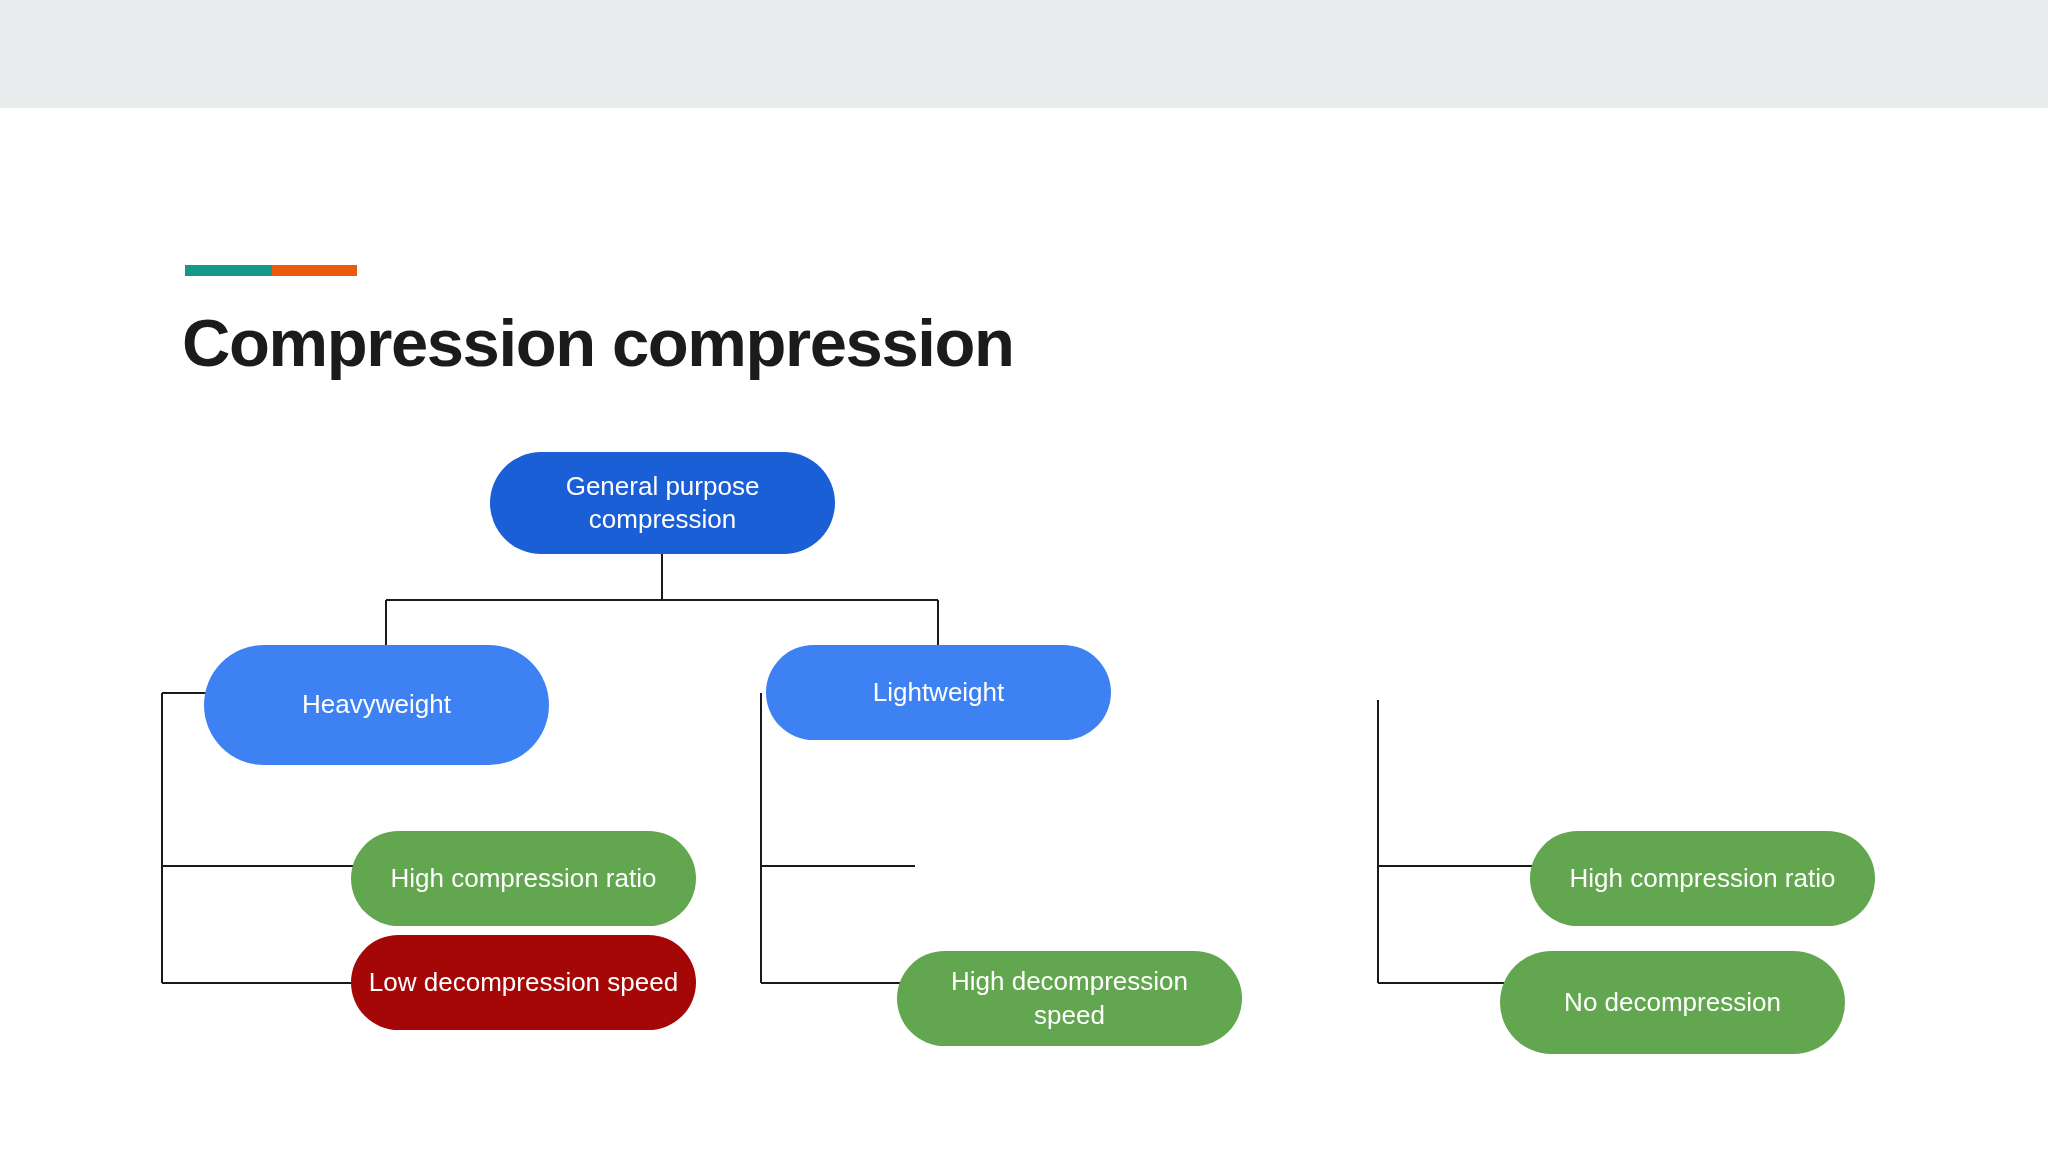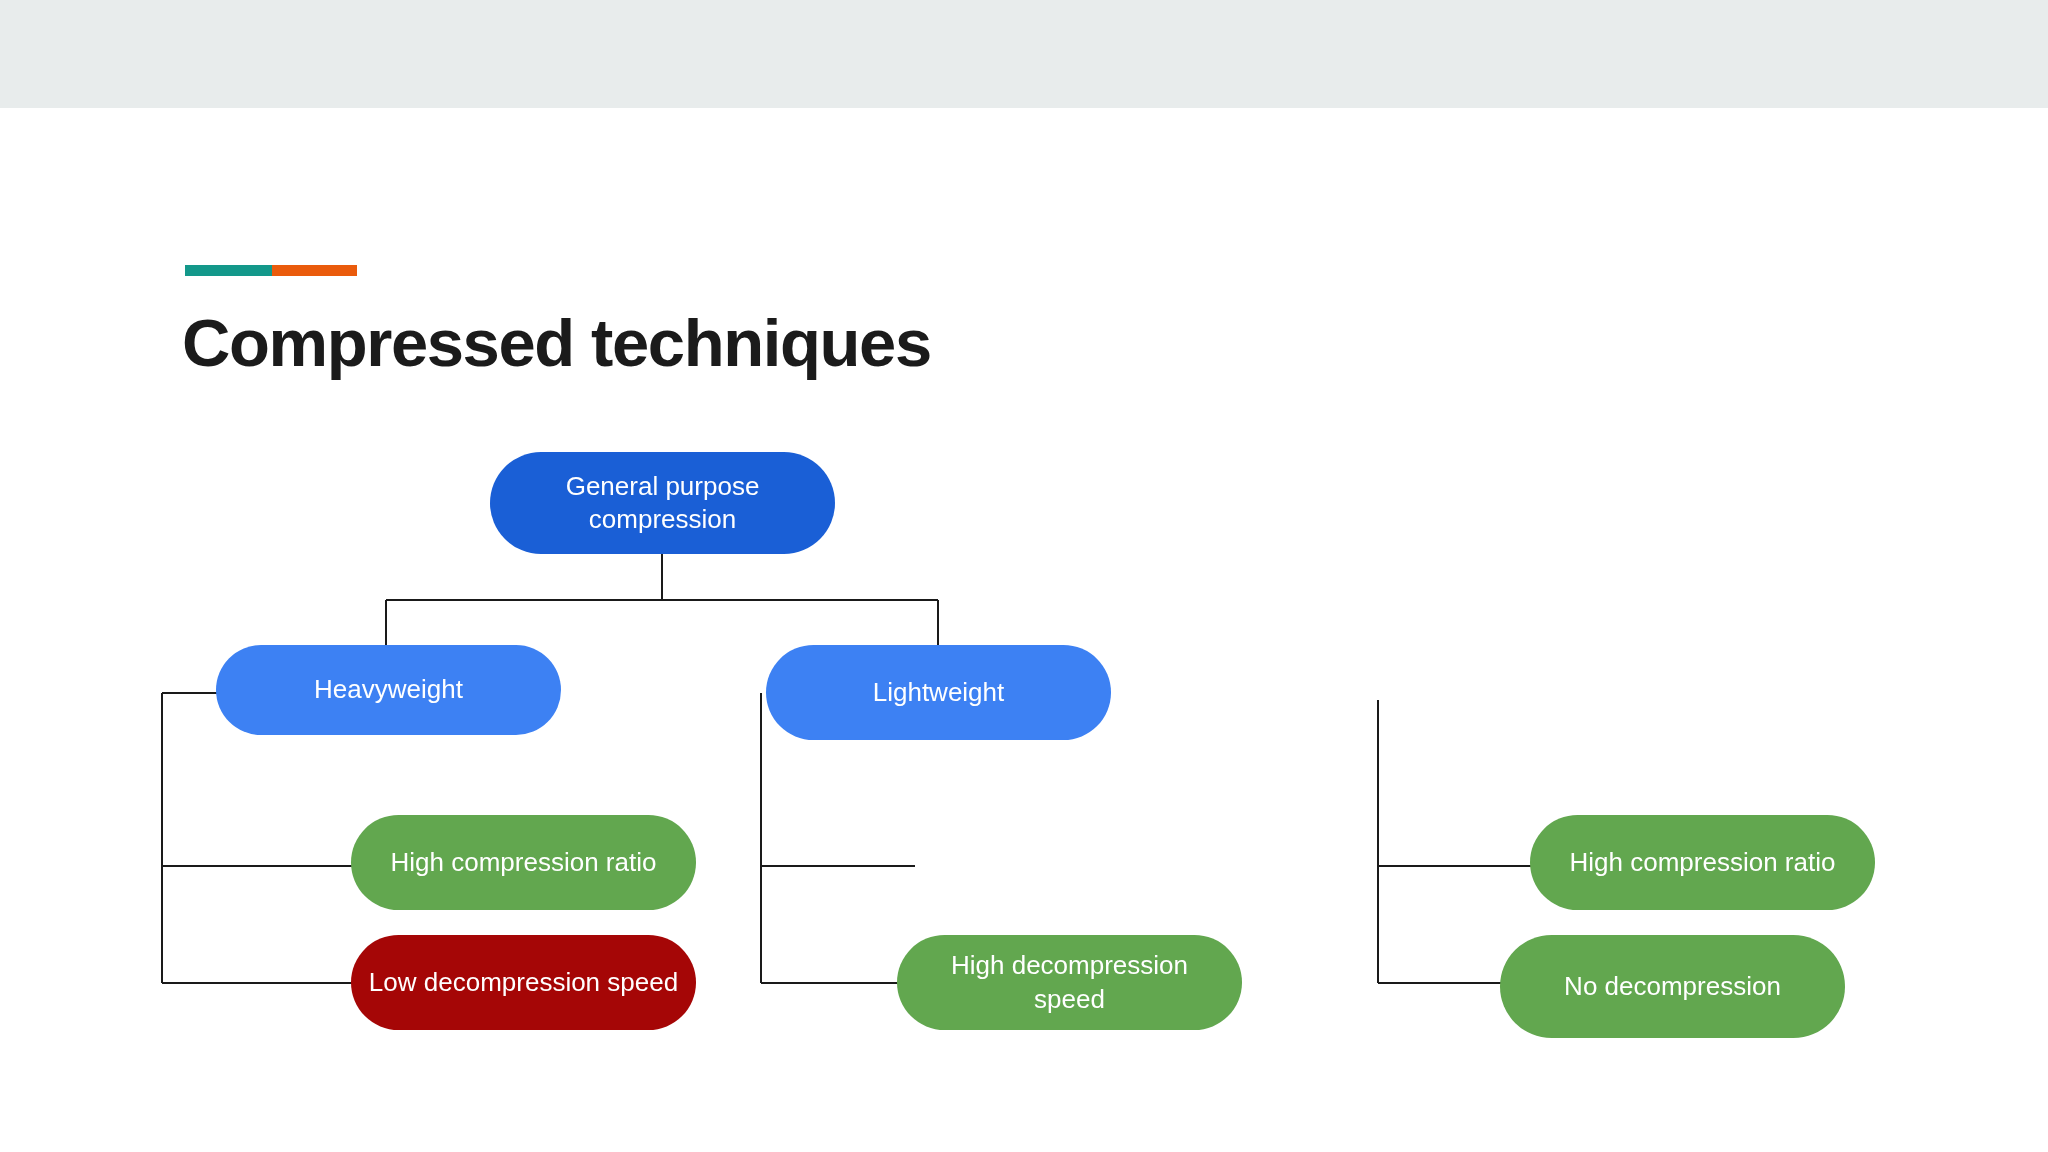--- a/index.html
+++ b/index.html
@@ -80,38 +80,38 @@
     text-align: center;
     color: #ffffff;
     font-size: 26px;
     line-height: 1.27;
     padding: 0 16px;
     border-radius: 999px;
   }
   .node.root      { background: #1a5fd6; }
   .node.branch    { background: #3d81f3; }
   .node.gold      { background: #c9980e; }
-  .node.green     { background: #62a74f; }
+  .node.green     { background: #62a74f; margin-top: 16px; }
   .node.red       { background: #a50606; }
 
   .node-label { display: block; }
 </style>
 </head>
 <body>
 
 <div id="slide">
 
   <div id="header-band"></div>
 
   <div id="accent-bar">
     <div class="seg-teal" style="background:#13988a"></div>
     <div class="seg-orange" style="background:#ea5b0c"></div>
   </div>
 
-  <div id="page-title">Compressed techniques</div>
+  <div id="page-title">Compression compression</div>
 
   <div id="diagram">
 
     <svg id="connectors" viewBox="0 0 2048 1152" width="2048" height="1152" shape-rendering="crispEdges">
       <g stroke="#1a1a1a" stroke-width="2.4" fill="none">
 
         <path d="M 662 554 L 662 600"></path>
 
         <path d="M 386 600 L 938 600"></path>
 
@@ -130,21 +130,21 @@
         <path d="M 1378 700 L 1378 983"></path>
         <path d="M 1378 866 L 1545 866"></path>
         <path d="M 1378 983 L 1545 983"></path>
       </g>
     </svg>
 
     <div class="node root" style="left:490px; top:452px; width:345px; height:102px;">
       <span class="node-label">General purpose compression</span>
     </div>
 
-    <div class="node branch" style="left:216px; top:645px; width:345px; height:90px;">
+    <div class="node branch" style="left:204px; top:645px; width:345px; height:120px;">
       <span class="node-label">Heavyweight</span>
     </div>
 
     <div class="node branch" style="left:766px; top:645px; width:345px; height:95px;">
       <span class="node-label">Lightweight</span>
     </div>
 
 
     <div class="node green" style="left:351px; top:815px; width:345px; height:95px;">
       <span class="node-label">High compression ratio</span>

